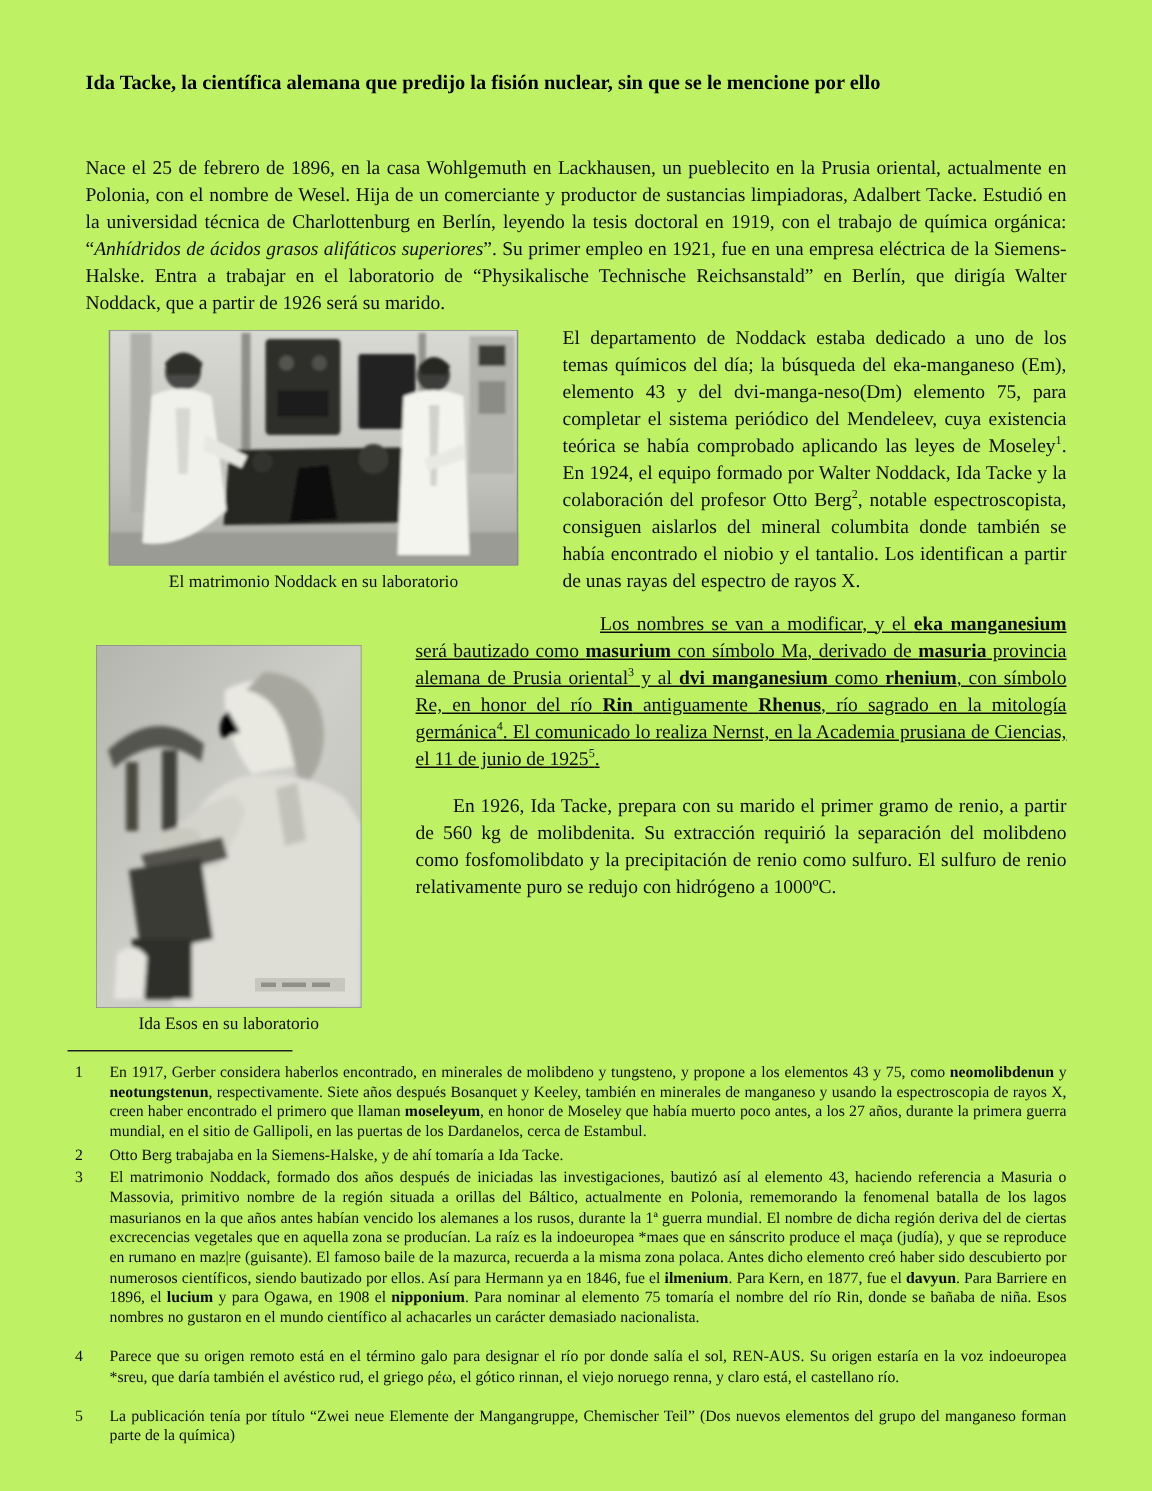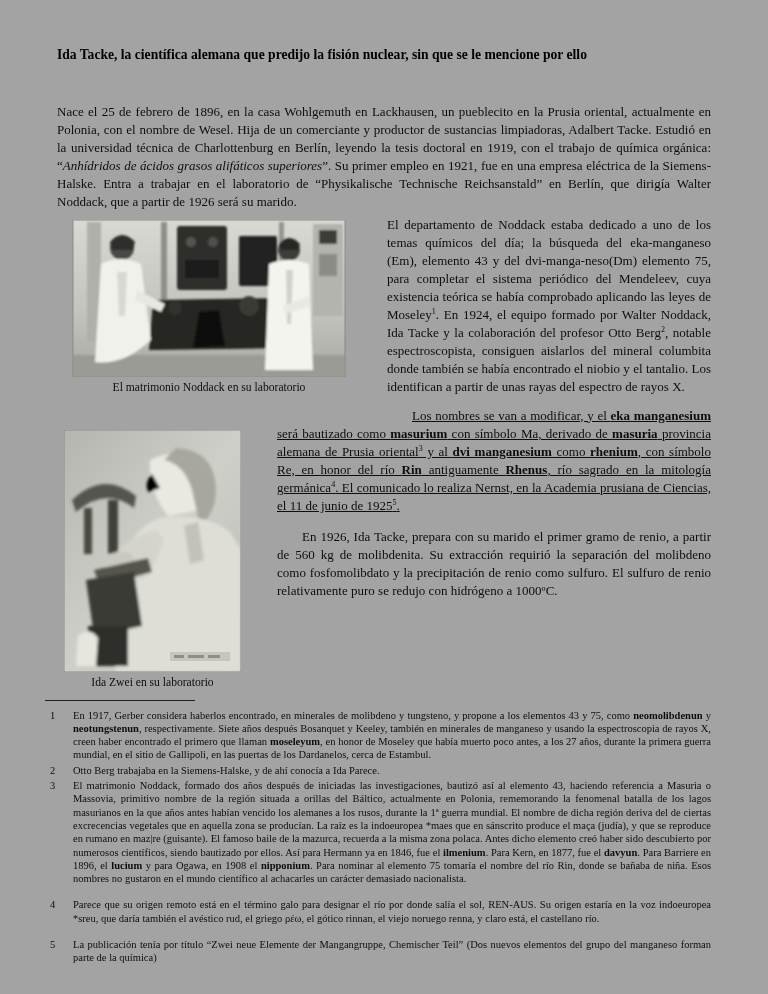--- a/index.html
+++ b/index.html
@@ -1,29 +1,29 @@
 <!DOCTYPE html>
 <html><head>
 <meta charset="utf-8">
 <style>
   * { margin:0; padding:0; box-sizing:border-box; }
   html,body { background:#888; }
   .page {
-    width:768px; height:994px; margin:0 auto; background:#a3a3a3;
+    width:768px; height:994px; margin:0 auto; background:#bef264;
     font-family:"Liberation Serif", serif; color:#111;
     position:relative; overflow:hidden;
   }
   .content { padding:46px 57px 0 57px; }
   .doc-title {
     font-size:13.6px; font-weight:bold; line-height:17px;
     margin-bottom:19px; color:#000;
   }
   .body-text { font-size:13px; line-height:18.1px; text-align:justify; color:#0d0d0d; }
   .p1 { margin-bottom:4px;margin-top:40px; }
-  .figure1 { float:left; width:304px; margin:4px 26px 4px 0; min-height:199px; }
+  .figure1 { float:left; width:304px; margin:4px 14px 4px 0; min-height:199px; }
   .figure2 { float:left; clear:left; width:177px; margin:7px 36px 0 7px; }
   .photo-frame { display:block; width:100%; }
   .caption { text-align:center; font-size:11.6px; line-height:14px; margin-top:4px; color:#0d0d0d; }
   .p3 { text-indent:25px; margin-top:10px;text-decoration:underline; }
   .p4 { text-indent:25px; margin-top:13px; }
   .clear { clear:both; }
   .fn-sep {
     width:150px; border:0; border-top:1.2px solid #222;
     margin:10px 0 8px -12px;
   }
@@ -119,38 +119,38 @@
           <rect x="24" y="196" width="40" height="40" fill="#2e2e29"></rect>
           <path d="M14 206 Q26 196 34 208 L32 236 L12 236 Z" fill="#e6e6df"></path>
           <path d="M120 96 L134 92 L140 130 L126 134 Z" fill="#c2c2ba"></path>
         </g>
         <rect x="106" y="222" width="60" height="9" fill="#c6c6be"></rect>
         <rect x="110" y="225" width="10" height="3" fill="#8f8f88"></rect>
         <rect x="124" y="225" width="16" height="3" fill="#8f8f88"></rect>
         <rect x="144" y="225" width="12" height="3" fill="#8f8f88"></rect>
         <rect width="177" height="242" fill="none" stroke="#8a8a84" stroke-width="1"></rect>
       </svg>
-      <div class="caption">Ida Zwei en su laboratorio</div>
+      <div class="caption">Ida Esos en su laboratorio</div>
     </div>
 
     <div class="body-text p3">Los nombres se van a modificar, y el <span style="font-weight: bold;">eka manganesium</span> será bautizado como <span style="font-weight: bold;">masurium</span> con símbolo Ma, derivado de <span style="font-weight: bold;">masuria</span> provincia alemana de Prusia oriental<sup>3</sup>  y al  <span style="font-weight: bold;">dvi manganesium</span> como <span style="font-weight: bold;">rhenium</span>, con símbolo Re, en honor del río <span style="font-weight: bold;">Rin</span> antiguamente <span style="font-weight: bold;">Rhenus</span>, río sagrado en la mitología germánica<sup>4</sup>. El comunicado lo realiza Nernst, en la Academia prusiana de Ciencias, el 11 de junio de 1925<sup>5</sup>.</div>
     <div class="body-text p4">En 1926, Ida Tacke, prepara con su marido el primer gramo de renio, a partir de 560 kg de molibdenita. Su extracción requirió la separación del molibdeno como fosfomolibdato y la precipitación de renio como sulfuro. El sulfuro de renio  relativamente puro se redujo con hidrógeno a 1000ºC.</div>
 
     <div class="clear"></div>
 
     <hr class="fn-sep">
 
     <div class="footnotes">
       <div class="fn">
         <span class="fn-num">1</span>
         <span>En 1917, Gerber considera haberlos encontrado, en minerales de molibdeno y tungsteno, y propone a los elementos 43 y 75, como <span style="font-weight: bold;">neomolibdenun</span> y <span style="font-weight: bold;">neotungstenun</span>, respectivamente. Siete años después Bosanquet y Keeley, también en minerales de manganeso y usando la espectroscopia de rayos X, creen haber encontrado el primero que llaman <span style="font-weight: bold;">moseleyum</span>, en honor de Moseley  que había muerto poco  antes, a los 27 años, durante la primera guerra mundial, en el sitio de Gallipoli, en las puertas de los Dardanelos, cerca de Estambul.</span>
       </div>
       <div class="fn">
         <span class="fn-num">2</span>
-        <span>Otto Berg trabajaba en la Siemens-Halske, y de ahí conocía a Ida Parece.</span>
+        <span>Otto Berg trabajaba en la Siemens-Halske, y de ahí tomaría a Ida Tacke.</span>
       </div>
       <div class="fn">
         <span class="fn-num">3</span>
         <span>El matrimonio Noddack, formado dos años después de iniciadas las investigaciones,  bautizó así al  elemento 43, haciendo referencia a Masuria o Massovia,  primitivo nombre de la región situada a orillas del Báltico, actualmente en Polonia, rememorando la fenomenal batalla de los lagos masurianos en la que años antes habían vencido los alemanes a los rusos, durante la 1ª guerra mundial. El nombre de dicha región  deriva del de ciertas excrecencias vegetales que en aquella zona se producían. La raíz es la indoeuropea *maes que en sánscrito produce el maça (judía), y que se reproduce en rumano en maz|re (guisante). El famoso baile de la mazurca, recuerda a la misma zona polaca. Antes dicho elemento creó haber sido descubierto por numerosos científicos, siendo bautizado por ellos. Así para Hermann ya en 1846, fue el <span style="font-weight: bold;">ilmenium</span>. Para Kern,  en 1877, fue el <span style="font-weight: bold;">davyun</span>. Para Barriere en 1896, el <span style="font-weight: bold;">lucium</span> y para Ogawa, en 1908 el <span style="font-weight: bold;">nipponium</span>. Para nominar al elemento 75 tomaría el nombre del río Rin, donde se bañaba de niña. Esos nombres no gustaron en el mundo científico al achacarles un carácter demasiado nacionalista.</span>
       </div>
       <div class="fn fn-gap">
         <span class="fn-num">4</span>
         <span>Parece que su origen remoto está en el término galo para designar el río por donde salía el sol, REN-AUS. Su origen estaría en la voz indoeuropea *sreu, que daría también el avéstico rud, el griego ρέω, el gótico rinnan,  el viejo noruego renna, y claro está,  el castellano río.</span>
       </div>
       <div class="fn fn-gap">

